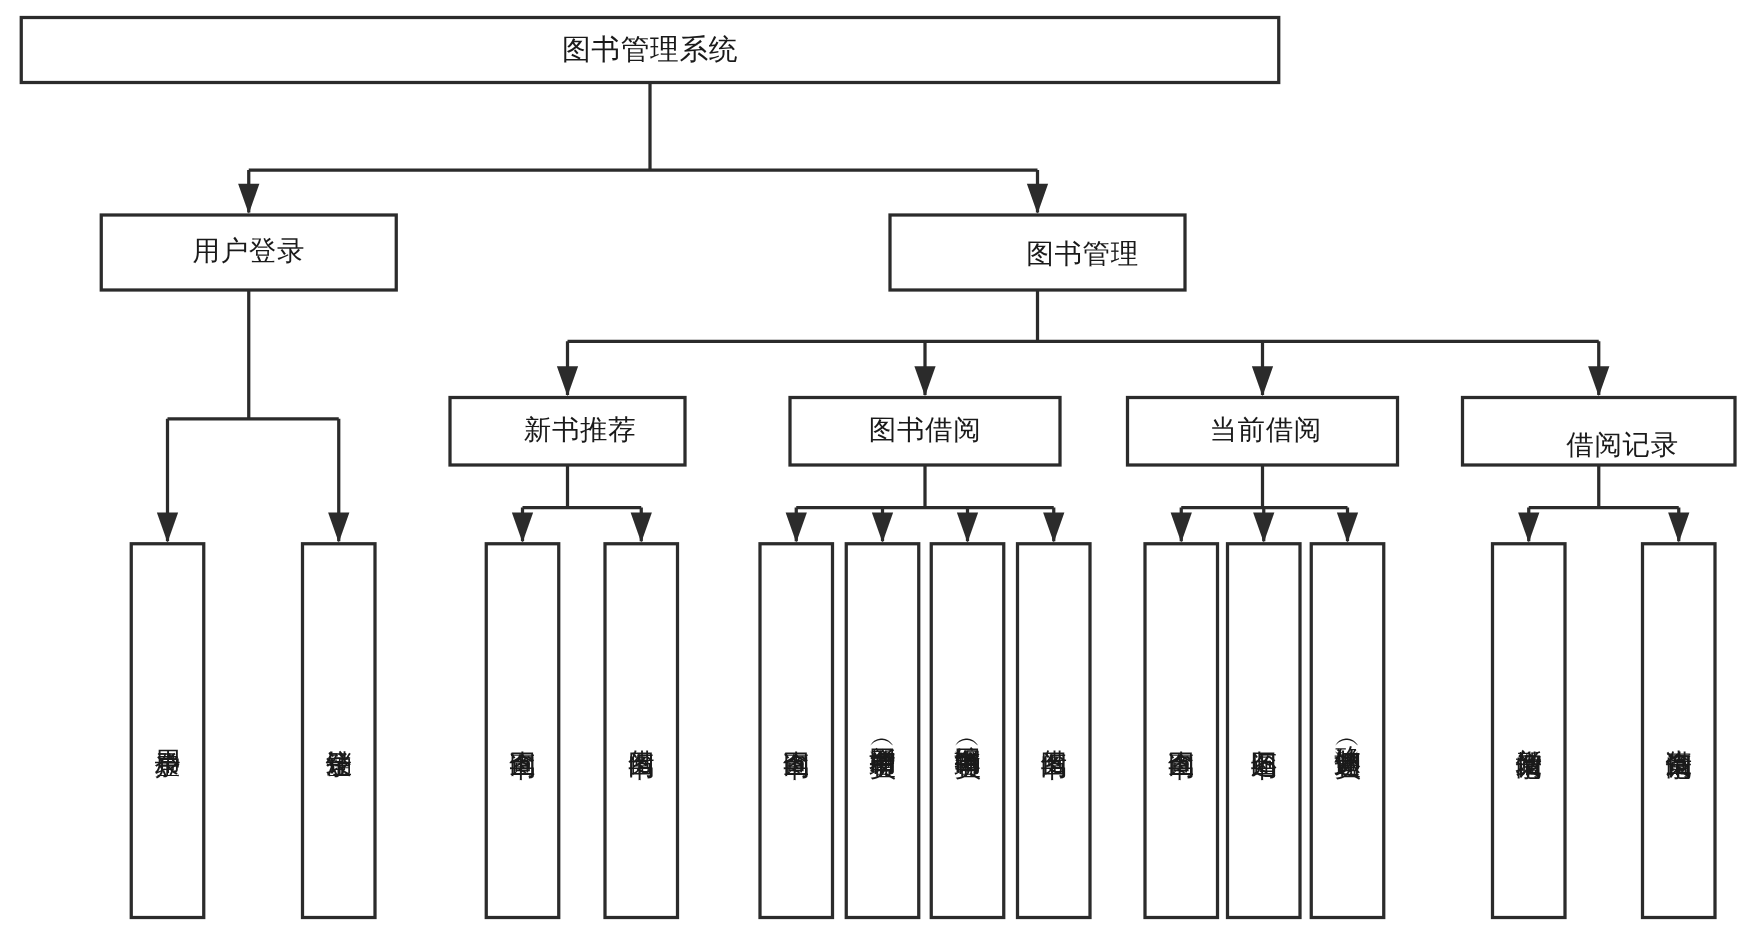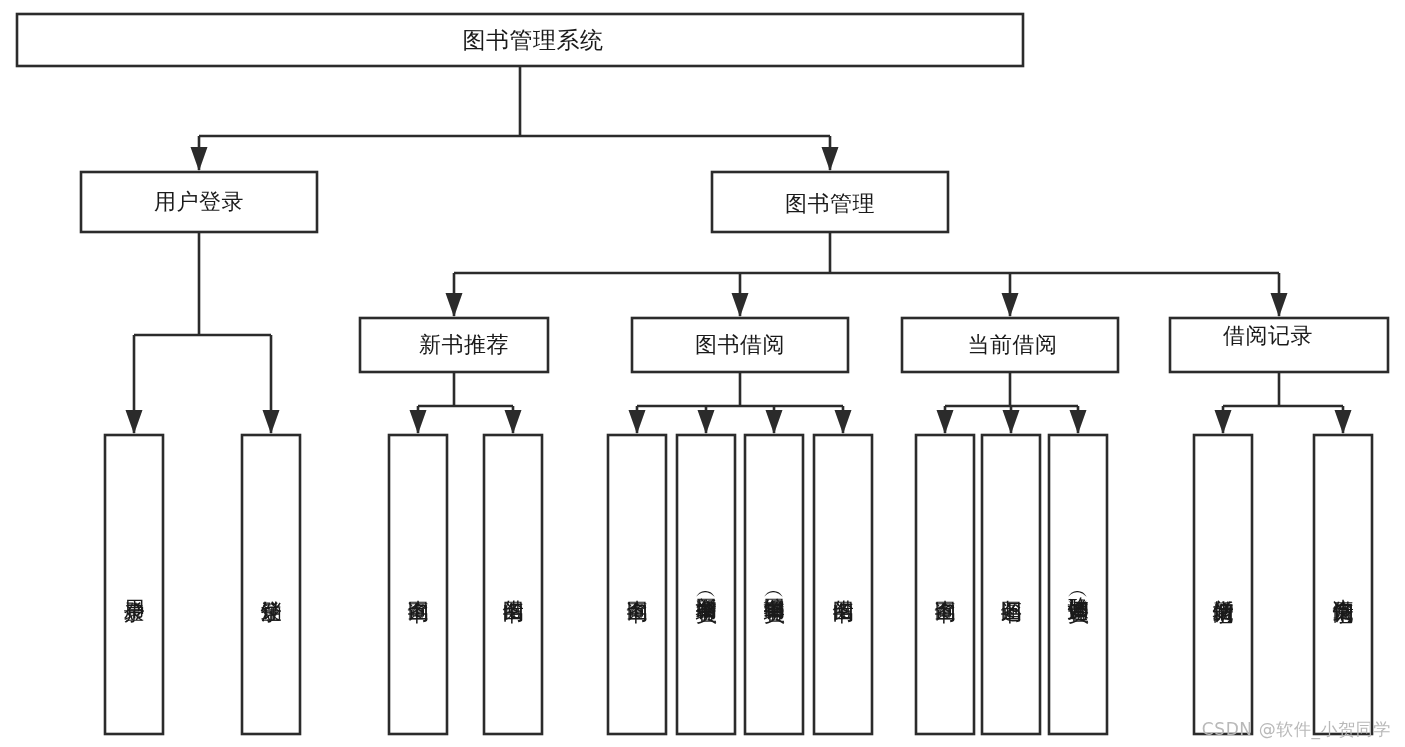--- a/index.html
+++ b/index.html
@@ -154,37 +154,36 @@
         <rect x="814" y="435" width="58" height="299" class="node-rect"></rect>
         <rect x="916" y="435" width="58" height="299" class="node-rect"></rect>
         <rect x="982" y="435" width="58" height="299" class="node-rect"></rect>
         <rect x="1049" y="435" width="58" height="299" class="node-rect"></rect>
         <rect x="1194" y="435" width="58" height="299" class="node-rect"></rect>
         <rect x="1314" y="435" width="58" height="299" class="node-rect"></rect>
       </g>
   </svg>
 
   <div id="labels-layer">
-      <div class="node-label horizontal root" style="left: 17px; top: 14px; width: 1006px; height: 52px; padding-left: 13px;">图书管理系统</div>
+      <div class="node-label horizontal root" style="left: 17px; top: 14px; width: 1006px; height: 52px;">图书管理系统</div>
       <div class="node-label horizontal" style="left: 81px; top: 172px; width: 236px; height: 60px;">用户登录</div>
-      <div class="node-label horizontal" style="left: 712px; top: 172px; width: 236px; height: 64px;">图书管理</div>
+      <div class="node-label horizontal" style="left: 712px; top: 172px; width: 236px; height: 64px; padding-left: 36px;">图书管理</div>
       <div class="node-label horizontal" style="left: 360px; top: 318px; width: 208px; height: 54px;">新书推荐</div>
       <div class="node-label horizontal" style="left: 632px; top: 318px; width: 216px; height: 54px;">图书借阅</div>
       <div class="node-label horizontal" style="left: 902px; top: 318px; width: 221px; height: 54px;">当前借阅</div>
-      <div class="node-label horizontal" style="left: 1170px; top: 309px; width: 196px; height: 54px;">借阅记录</div>
+      <div class="node-label horizontal" style="left: 1170px; top: 330px; width: 196px; height: 54px; padding-left: 30px;">借阅记录</div>
       <div class="node-label vertical" style="left: 105px; top: 435px; width: 58px; height: 299px;">用户登录</div>
       <div class="node-label vertical" style="left: 242px; top: 435px; width: 58px; height: 299px;">注销登录</div>
       <div class="node-label vertical" style="left: 389px; top: 435px; width: 58px; height: 299px;">查询图书</div>
       <div class="node-label vertical" style="left: 484px; top: 435px; width: 58px; height: 299px;">借阅图书</div>
       <div class="node-label vertical" style="left: 608px; top: 435px; width: 58px; height: 299px;">查询图书</div>
       <div class="node-label vertical" style="left: 677px; top: 435px; width: 58px; height: 299px;">新增图书（管理员）</div>
       <div class="node-label vertical" style="left: 745px; top: 435px; width: 58px; height: 299px;">编辑图书（管理员）</div>
       <div class="node-label vertical" style="left: 814px; top: 435px; width: 58px; height: 299px;">借阅图书</div>
       <div class="node-label vertical" style="left: 916px; top: 435px; width: 58px; height: 299px;">查询图书</div>
       <div class="node-label vertical" style="left: 982px; top: 435px; width: 58px; height: 299px;">归还图书</div>
       <div class="node-label vertical" style="left: 1049px; top: 435px; width: 58px; height: 299px;">确认归还（管理员）</div>
       <div class="node-label vertical" style="left: 1194px; top: 435px; width: 58px; height: 299px;">新增借阅记录</div>
       <div class="node-label vertical" style="left: 1314px; top: 435px; width: 58px; height: 299px;">查询借阅记录</div>
     </div>
 
-  <div id="watermark">CSDN @软件_小贺同学</div>
 
 </div>
 
 </body></html>

